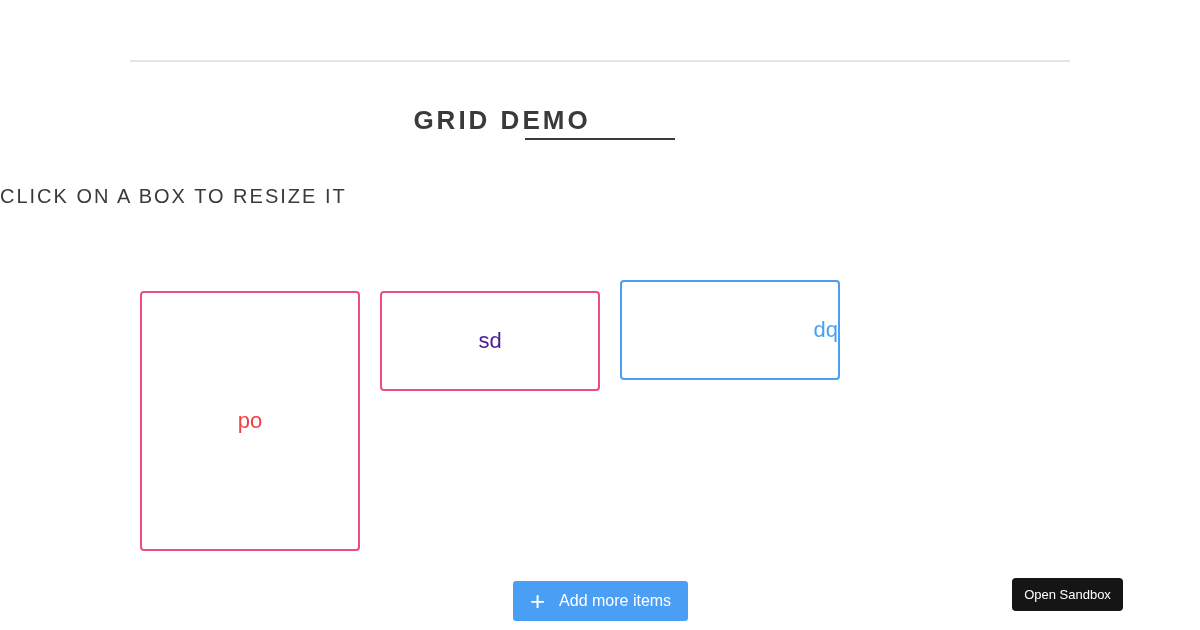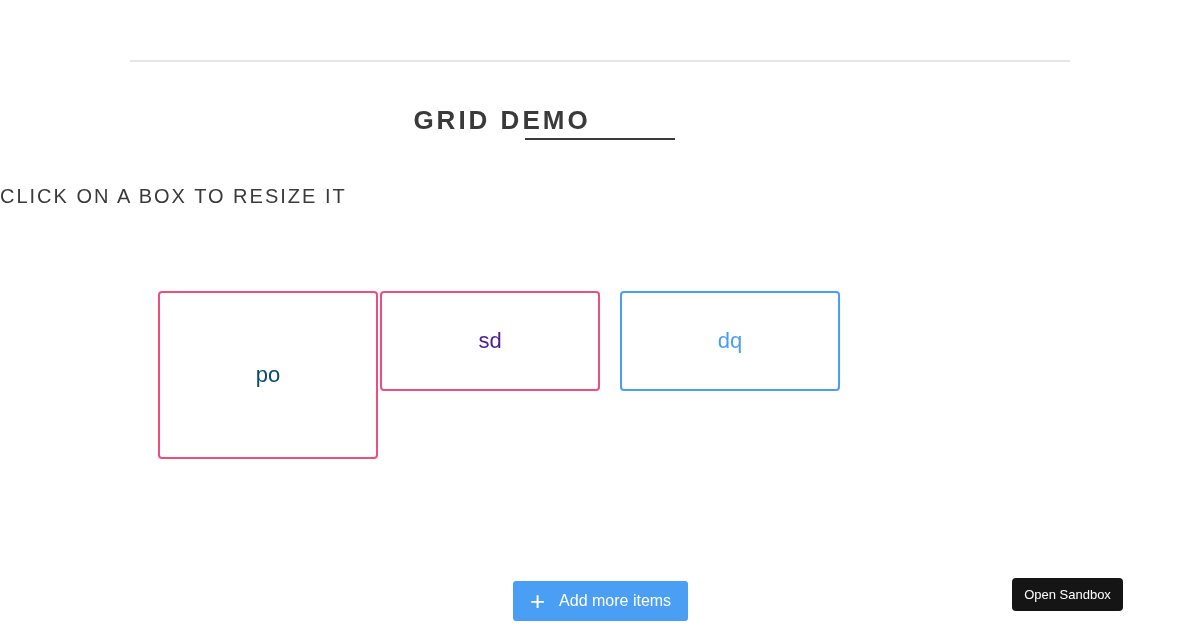--- a/index.html
+++ b/index.html
@@ -39,29 +39,29 @@
 </head>
 <body>
 
 <div class="divider"></div>
 
 <div class="title">GRID DEMO</div>
 <div class="title-underline"></div>
 
 <div class="subtitle">CLICK ON A BOX TO RESIZE IT</div>
 
-<div class="box" style="left:158px; top:291px; width:220px; height:168px; border-color:#ee4d7d; color:#0c4a6e;">
+<div class="box" style="left:140px; top:291px; width:220px; height:260px; border-color:#ee4d7d; color:#ef4444;">
   <span>po</span>
 </div>
 
 <div class="box" style="left:380px; top:291px; width:220px; height:100px; border-color:#ee4d7d; color:#4c1d95;">
   <span>sd</span>
 </div>
 
-<div class="box" style="left:620px; top:291px; width:220px; height:100px; border-color:#4a9ff5; color:#4a9ff5;">
+<div class="box" style="left:620px; top:280px; width:220px; height:100px; border-color:#4a9ff5; color:#4a9ff5;justify-content:flex-end;">
   <span>dq</span>
 </div>
 
 <div class="add-btn">
   <span class="plus">+</span>
   <span>Add more items</span>
 </div>
 
 <div class="sandbox-btn">
   <span>Open Sandbox</span>

